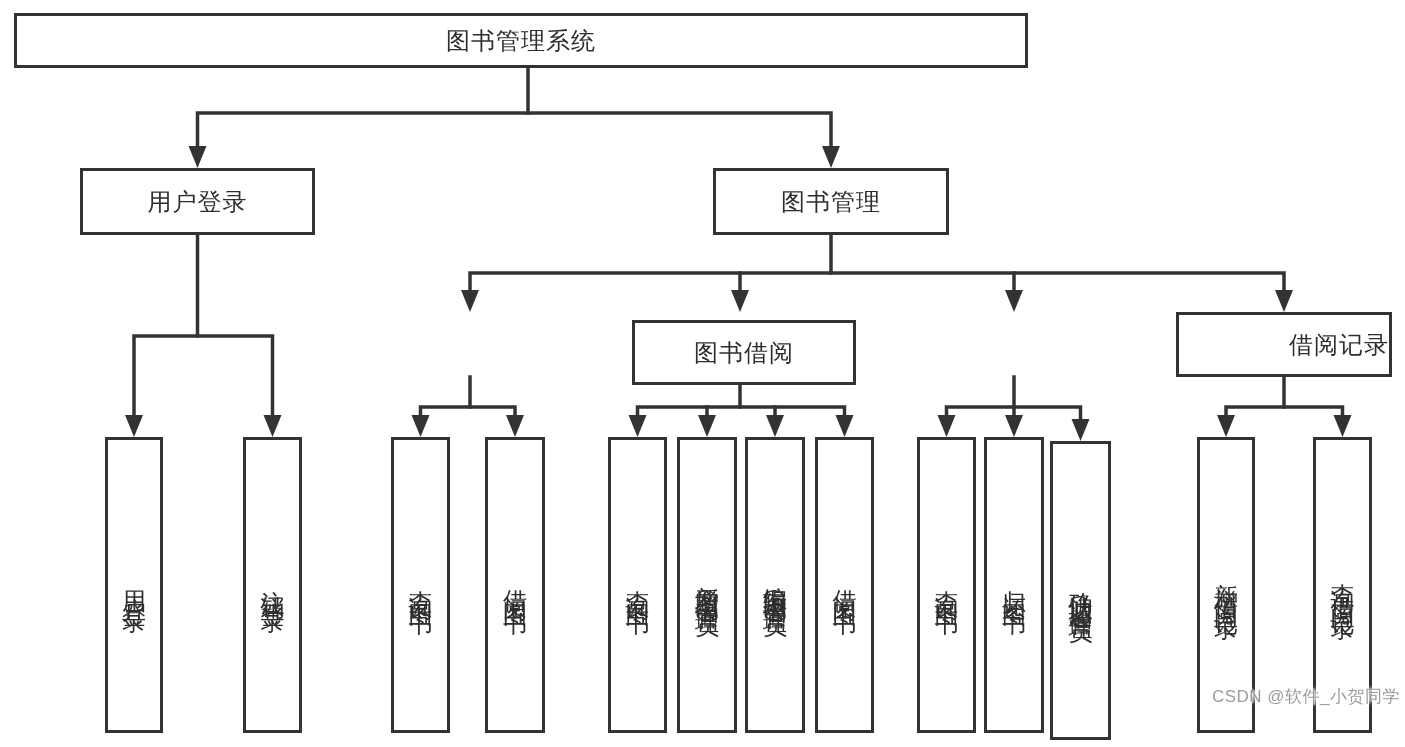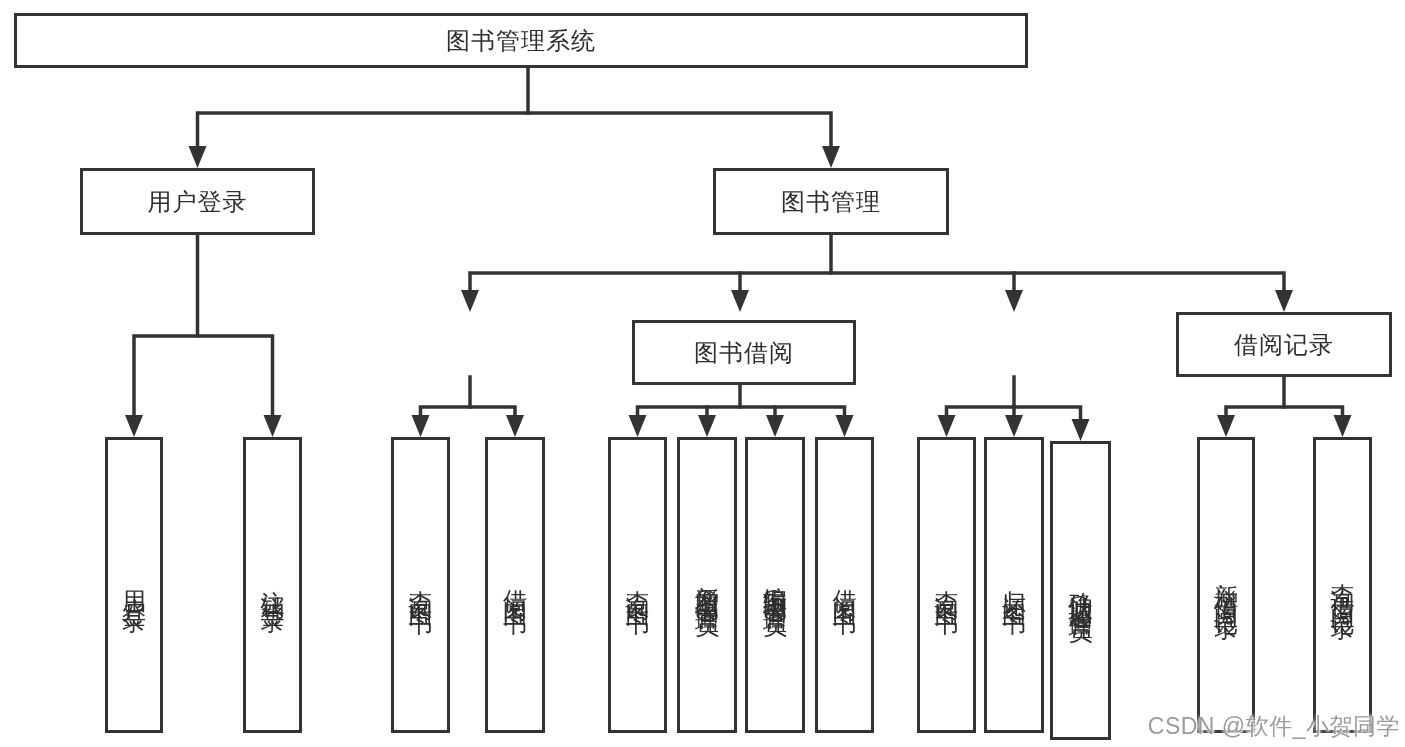--- a/index.html
+++ b/index.html
@@ -52,23 +52,23 @@
     writing-mode: vertical-rl;
     text-orientation: mixed;
     font-size: 24px;
     letter-spacing: 7px;
     line-height: 1;
     white-space: nowrap;
   }
   .leaf.long .vtext { letter-spacing: 4px; }
   .watermark {
     position: absolute;
-    top: 711px;
+    top: 685px;
     right: 5px;
-    font-size: 23px;
+    font-size: 17px;
     letter-spacing: 0.5px;
     color: var(--watermark);
     text-shadow: 0 0 3px #ffffff, 0 0 5px #ffffff, 1px 1px 2px #ffffff;
     z-index: 5;
   }
 </style>
 </head>
 <body>
 
 <div class="canvas">
@@ -135,21 +135,21 @@
   <div class="hnode" style="left:80px; top:168px; width:235px; height:67px;">
     <span>用户登录</span>
   </div>
   <div class="hnode" style="left:713px; top:168px; width:236px; height:67px;">
     <span>图书管理</span>
   </div>
 
   <div class="hnode" style="left:632px; top:312px; width:224px; height:65px;margin-top:8px;">
     <span>图书借阅</span>
   </div>
-  <div class="hnode" style="left:1176px; top:312px; width:216px; height:65px;">
+  <div class="hnode" style="left:1176px; top:312px; width:216px; height:65px;justify-content:flex-end;">
     <span>借阅记录</span>
   </div>
 
   <div class="leaf" style="left:105px; top:437px; width:58px; height:296px;">
     <span class="vtext">用户登录</span>
   </div>
   <div class="leaf" style="left:243px; top:437px; width:59px; height:296px;">
     <span class="vtext">注销登录</span>
   </div>
 

